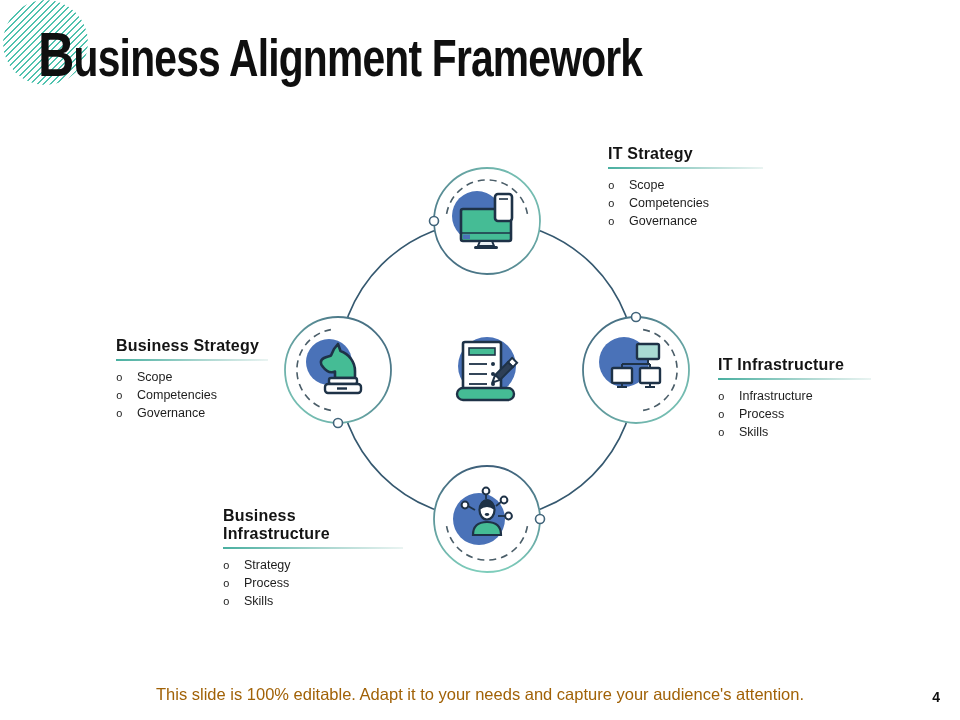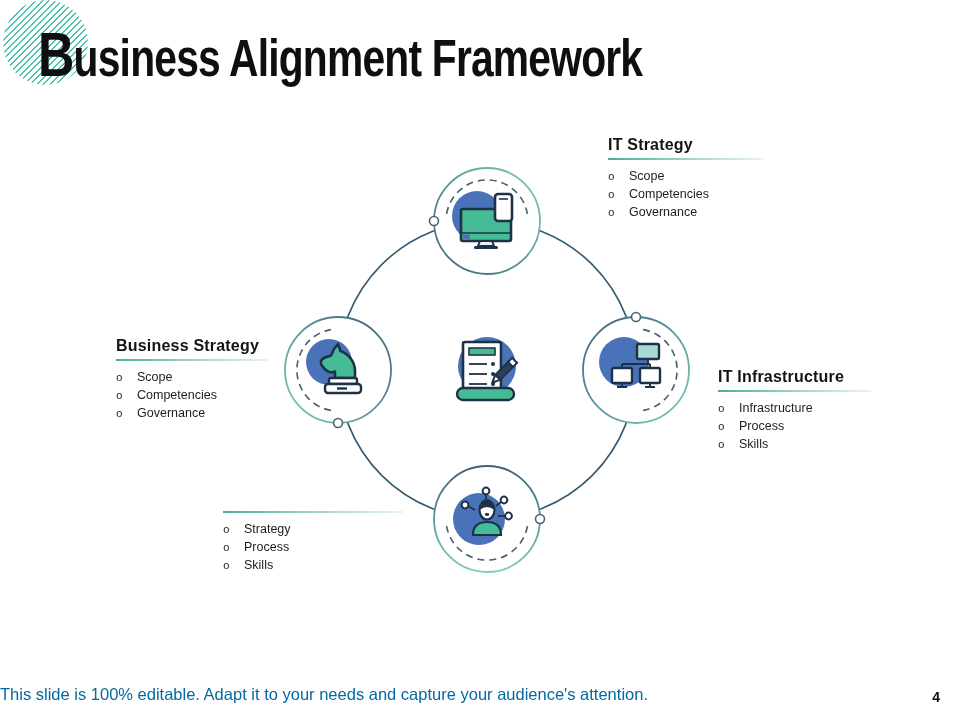--- a/index.html
+++ b/index.html
@@ -15,21 +15,21 @@
   
   .diagram-svg{position:absolute;left:0;top:0;width:960px;height:720px;z-index:1}
   
   .node-text{position:absolute;z-index:3}
   .node-text h3{margin:0;font-size:16px;font-weight:bold;color:#141414;letter-spacing:.2px}
   .rule{height:1.5px;margin-top:4px;background:linear-gradient(to right,#49AFA0,#A7D5CE 55%,#EAF4F2)}
   .node-text ul{list-style:none;margin:9px 0 0 0;padding:0}
   .node-text li{display:flex;align-items:baseline;font-size:12.5px;color:#1d1d1d;margin-bottom:4px}
   .node-text .mk{font-family:"Liberation Mono",monospace;font-size:11px;flex:0 0 21px;width:21px;color:#1d1d1d}
   
-  .footer-note{position:absolute;left:0;right:0;bottom:16px;font-size:16.5px;color:#0369a1;z-index:2}
+  .footer-note{position:absolute;left:0;right:0;bottom:16px;text-align:center;font-size:16.5px;color:#a16207;z-index:2}
   .page-num{position:absolute;right:20px;bottom:15px;font-size:14px;font-weight:bold;color:#0f0f0f;z-index:2}
 </style>
 </head>
 <body>
 
 <div class="slide">
 
   <div class="deco-circle"></div>
   <div class="title">
     <span class="cap">B</span><span class="rest">usiness Alignment Framework</span>
@@ -143,21 +143,21 @@
       <rect x="-30" y="16" width="57" height="12" rx="6" fill="#45BC95" stroke="#1E3247" stroke-width="2.4"></rect>
       <g transform="translate(17,-1) rotate(45)">
         <rect x="-3.5" y="-15" width="7" height="6" fill="#ffffff" stroke="#1E3247" stroke-width="2"></rect>
         <rect x="-3.5" y="-9" width="7" height="18" fill="#2E4057" stroke="#1E3247" stroke-width="2"></rect>
         <path d="M -3.5 9 L 0 16.5 L 3.5 9 Z" fill="#ffffff" stroke="#1E3247" stroke-width="2" stroke-linejoin="round"></path>
         <path d="M -1.2 13.5 L 0 16.5 L 1.2 13.5 Z" fill="#1E3247"></path>
       </g>
     </g>
   </svg>
 
-  <div class="node-text" style="left:608px;top:136px;width:155px">
+  <div class="node-text" style="left:608px;top:145px;width:155px">
     <h3>IT Strategy</h3>
     <div class="rule"></div>
     <ul>
       <li>
           <span class="mk">o</span>
           <span>Scope</span>
         </li>
       <li>
           <span class="mk">o</span>
           <span>Competencies</span>
@@ -181,40 +181,41 @@
           <span class="mk">o</span>
           <span>Competencies</span>
         </li>
       <li>
           <span class="mk">o</span>
           <span>Governance</span>
         </li>
     </ul>
   </div>
 
-  <div class="node-text" style="left:718px;top:368px;width:153px">
+  <div class="node-text" style="left:718px;top:356px;width:153px">
     <h3>IT Infrastructure</h3>
     <div class="rule"></div>
     <ul>
       <li>
           <span class="mk">o</span>
           <span>Infrastructure</span>
         </li>
       <li>
           <span class="mk">o</span>
           <span>Process</span>
         </li>
       <li>
           <span class="mk">o</span>
           <span>Skills</span>
         </li>
     </ul>
   </div>
 
   <div class="node-text" style="left:223px;top:507px;width:180px">
+    <h3>Business Infrastructure</h3>
     <div class="rule"></div>
     <ul>
       <li>
           <span class="mk">o</span>
           <span>Strategy</span>
         </li>
       <li>
           <span class="mk">o</span>
           <span>Process</span>
         </li>

